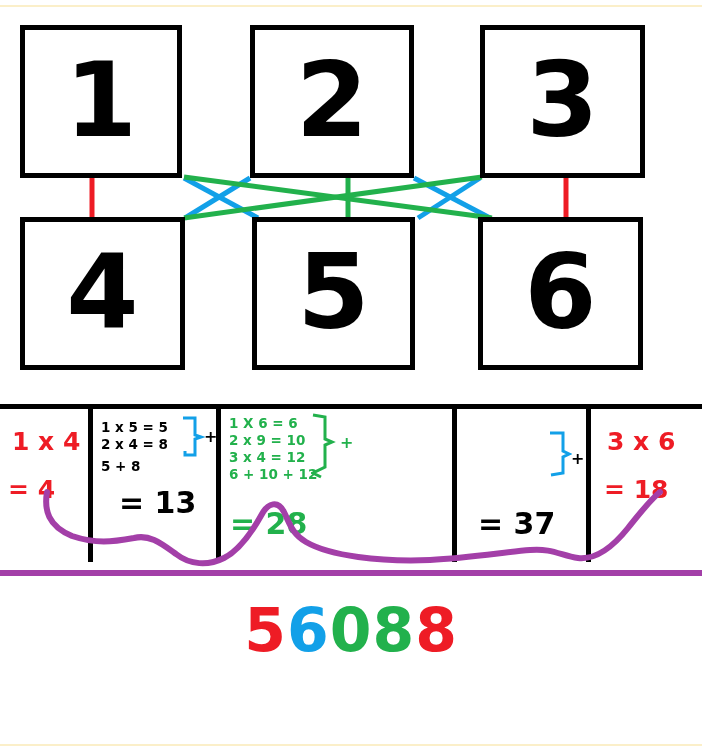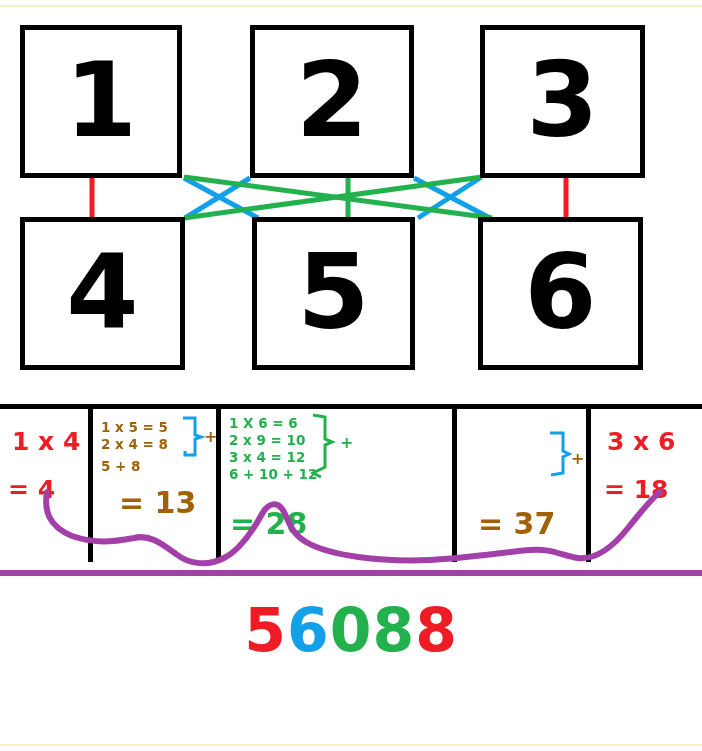--- a/index.html
+++ b/index.html
@@ -118,21 +118,21 @@
     white-space: nowrap;
   }
   .plus-sign {
     position: absolute;
     font-family: "DejaVu Sans", sans-serif;
     font-weight: bold;
     font-size: 16px;
     line-height: 1;
   }
   .c-red  { color: #ee1c25; }
-  .c-blue { color: #a16207; }
+  .c-blue { color: #000000; }
   .c-green{ color: #22b14c; }
 
   .brace-svg { position: absolute; }
 
   
   .purple-layer {
     position: absolute;
     left: 0;
     top: 470px;
     width: 702px;

